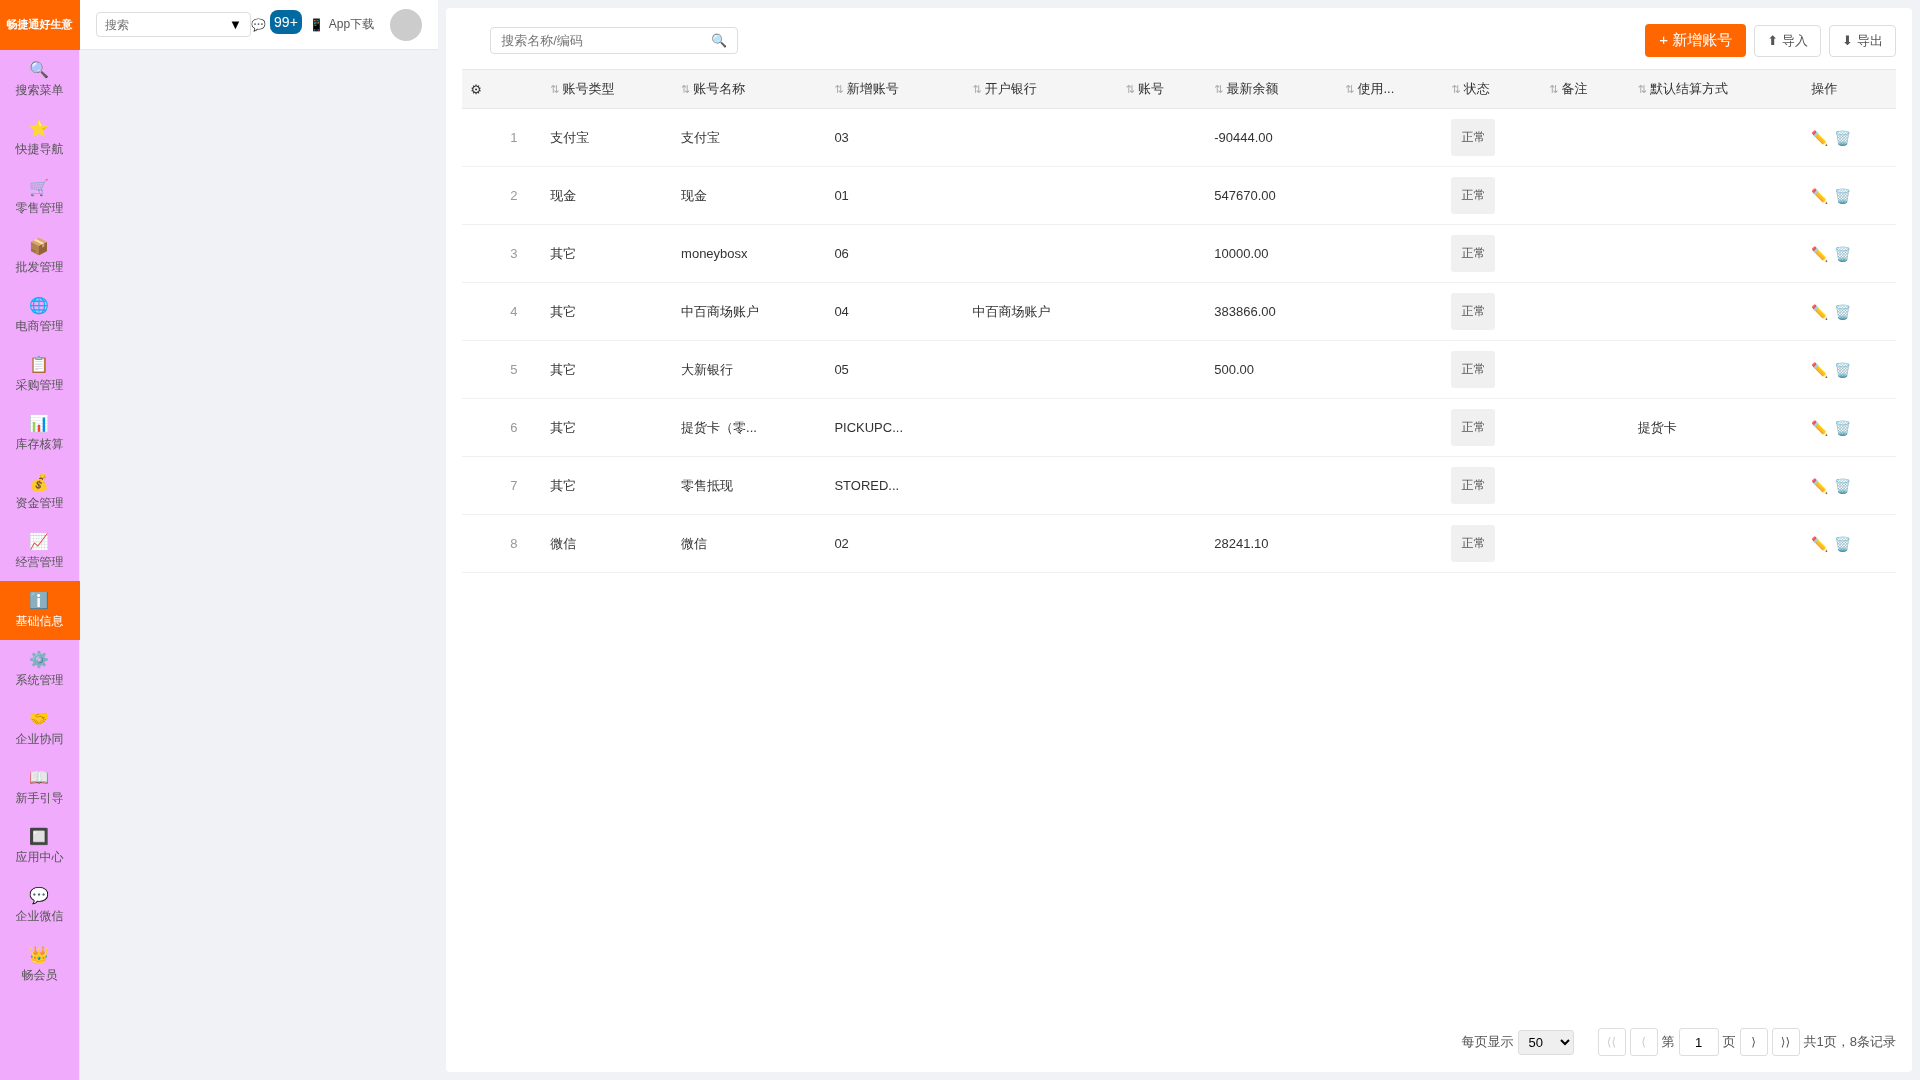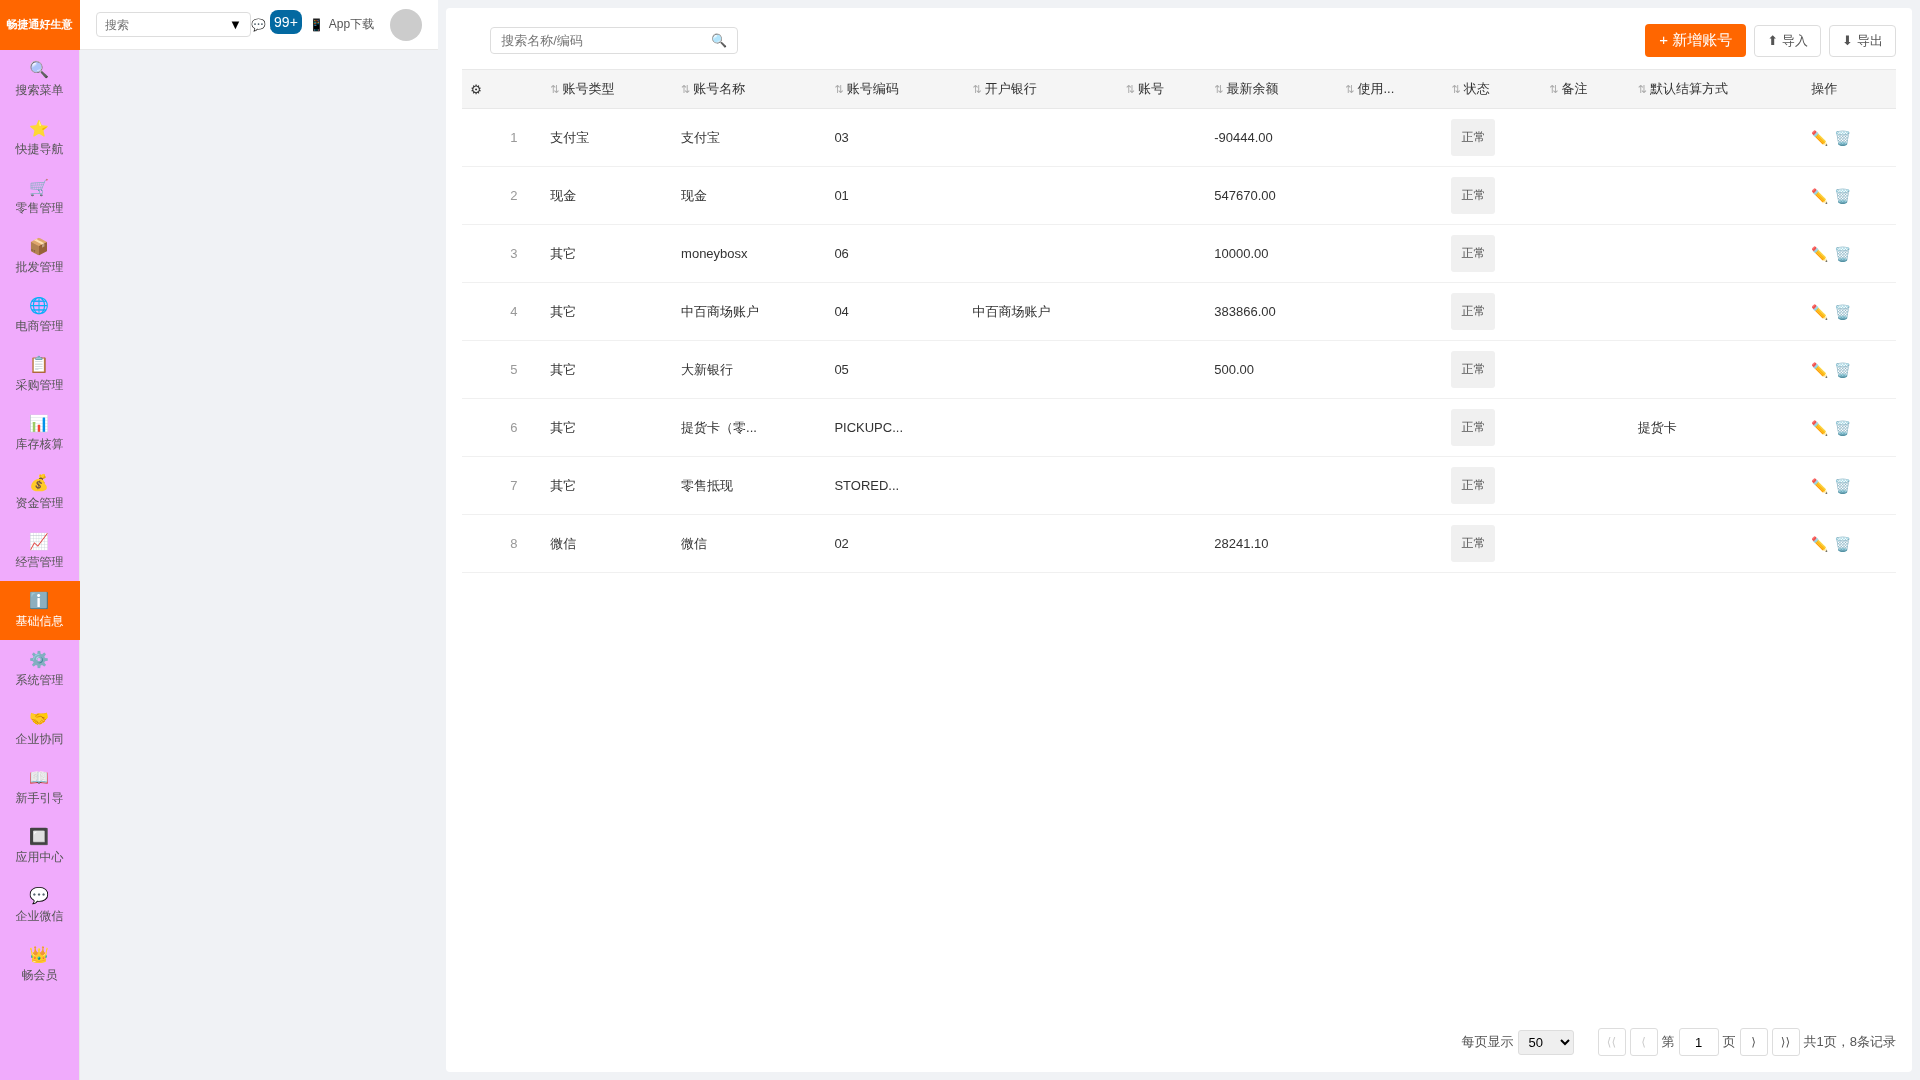--- a/index.html
+++ b/index.html
@@ -441,21 +441,21 @@
       </div>
     </div>
 
     <table class="data-table">
       <thead>
         <tr>
           <th class="settings-col">⚙</th>
           <th class="num-col"></th>
           <th class="sortable">账号类型</th>
           <th class="sortable">账号名称</th>
-          <th class="sortable">账号编码</th>
+          <th class="sortable">新增账号</th>
           <th class="sortable">开户银行</th>
           <th class="sortable">账号</th>
           <th class="sortable">最新余额</th>
           <th class="sortable">使用...</th>
           <th class="sortable">状态</th>
           <th class="sortable">备注</th>
           <th class="sortable">默认结算方式</th>
           <th>操作</th>
         </tr>
       </thead>

